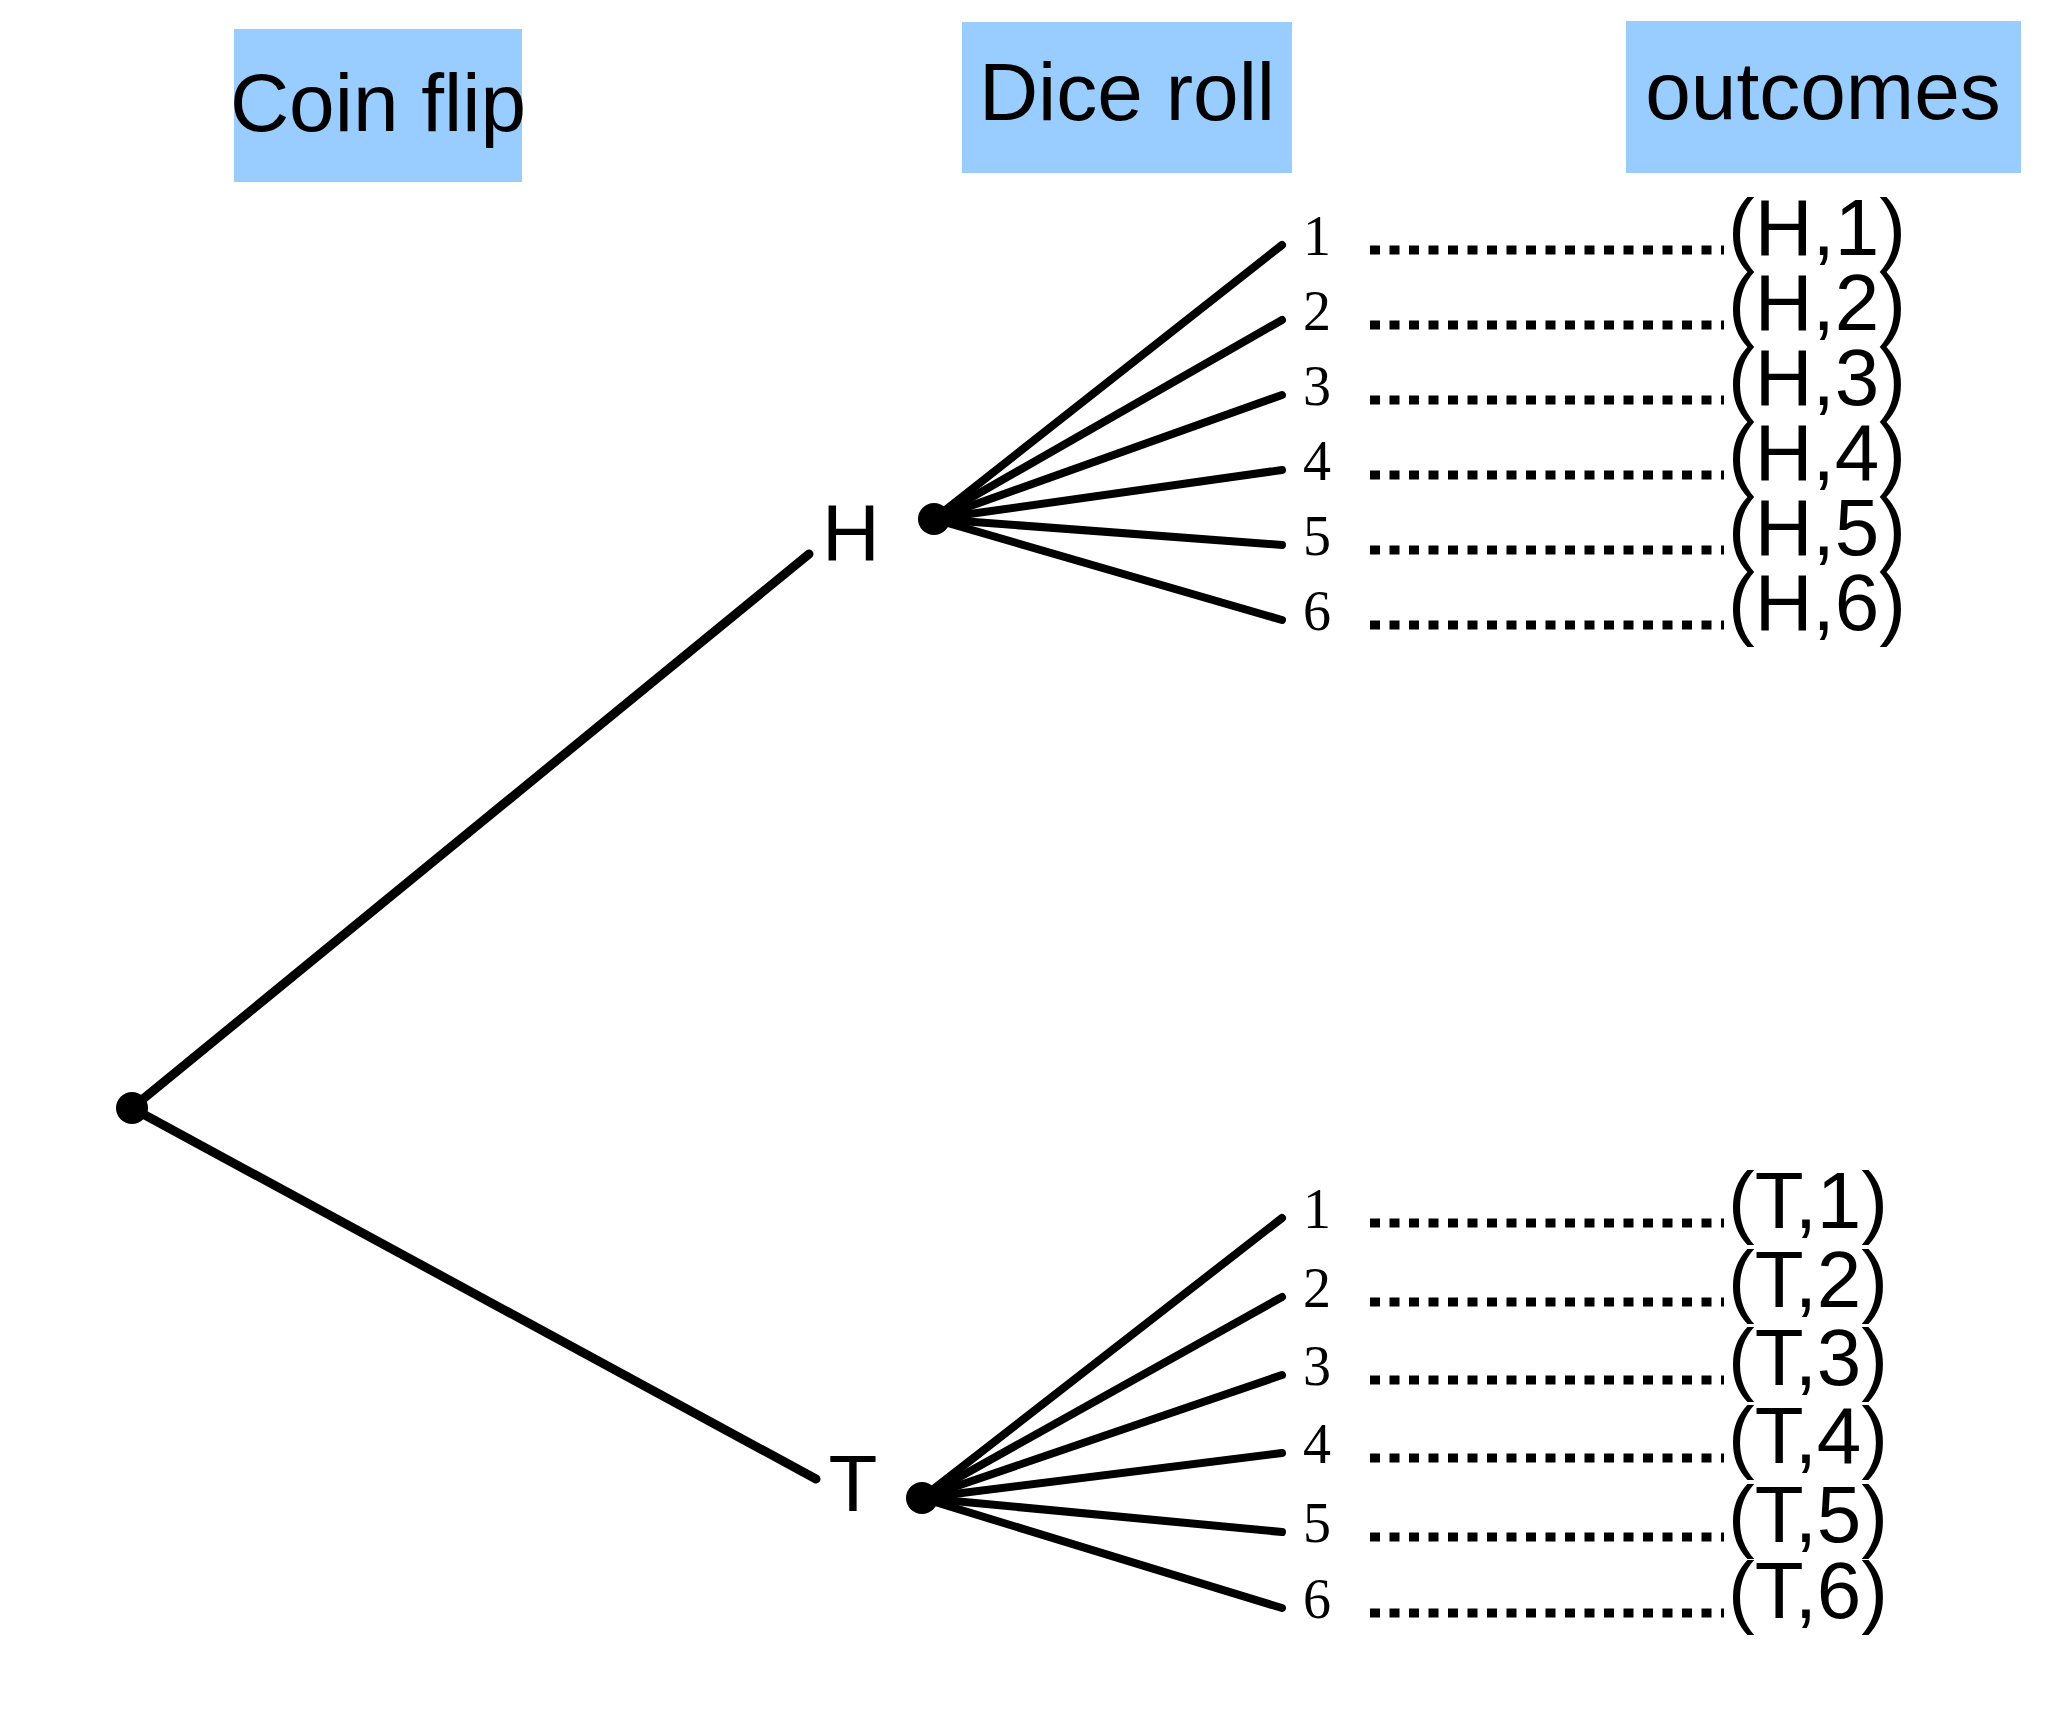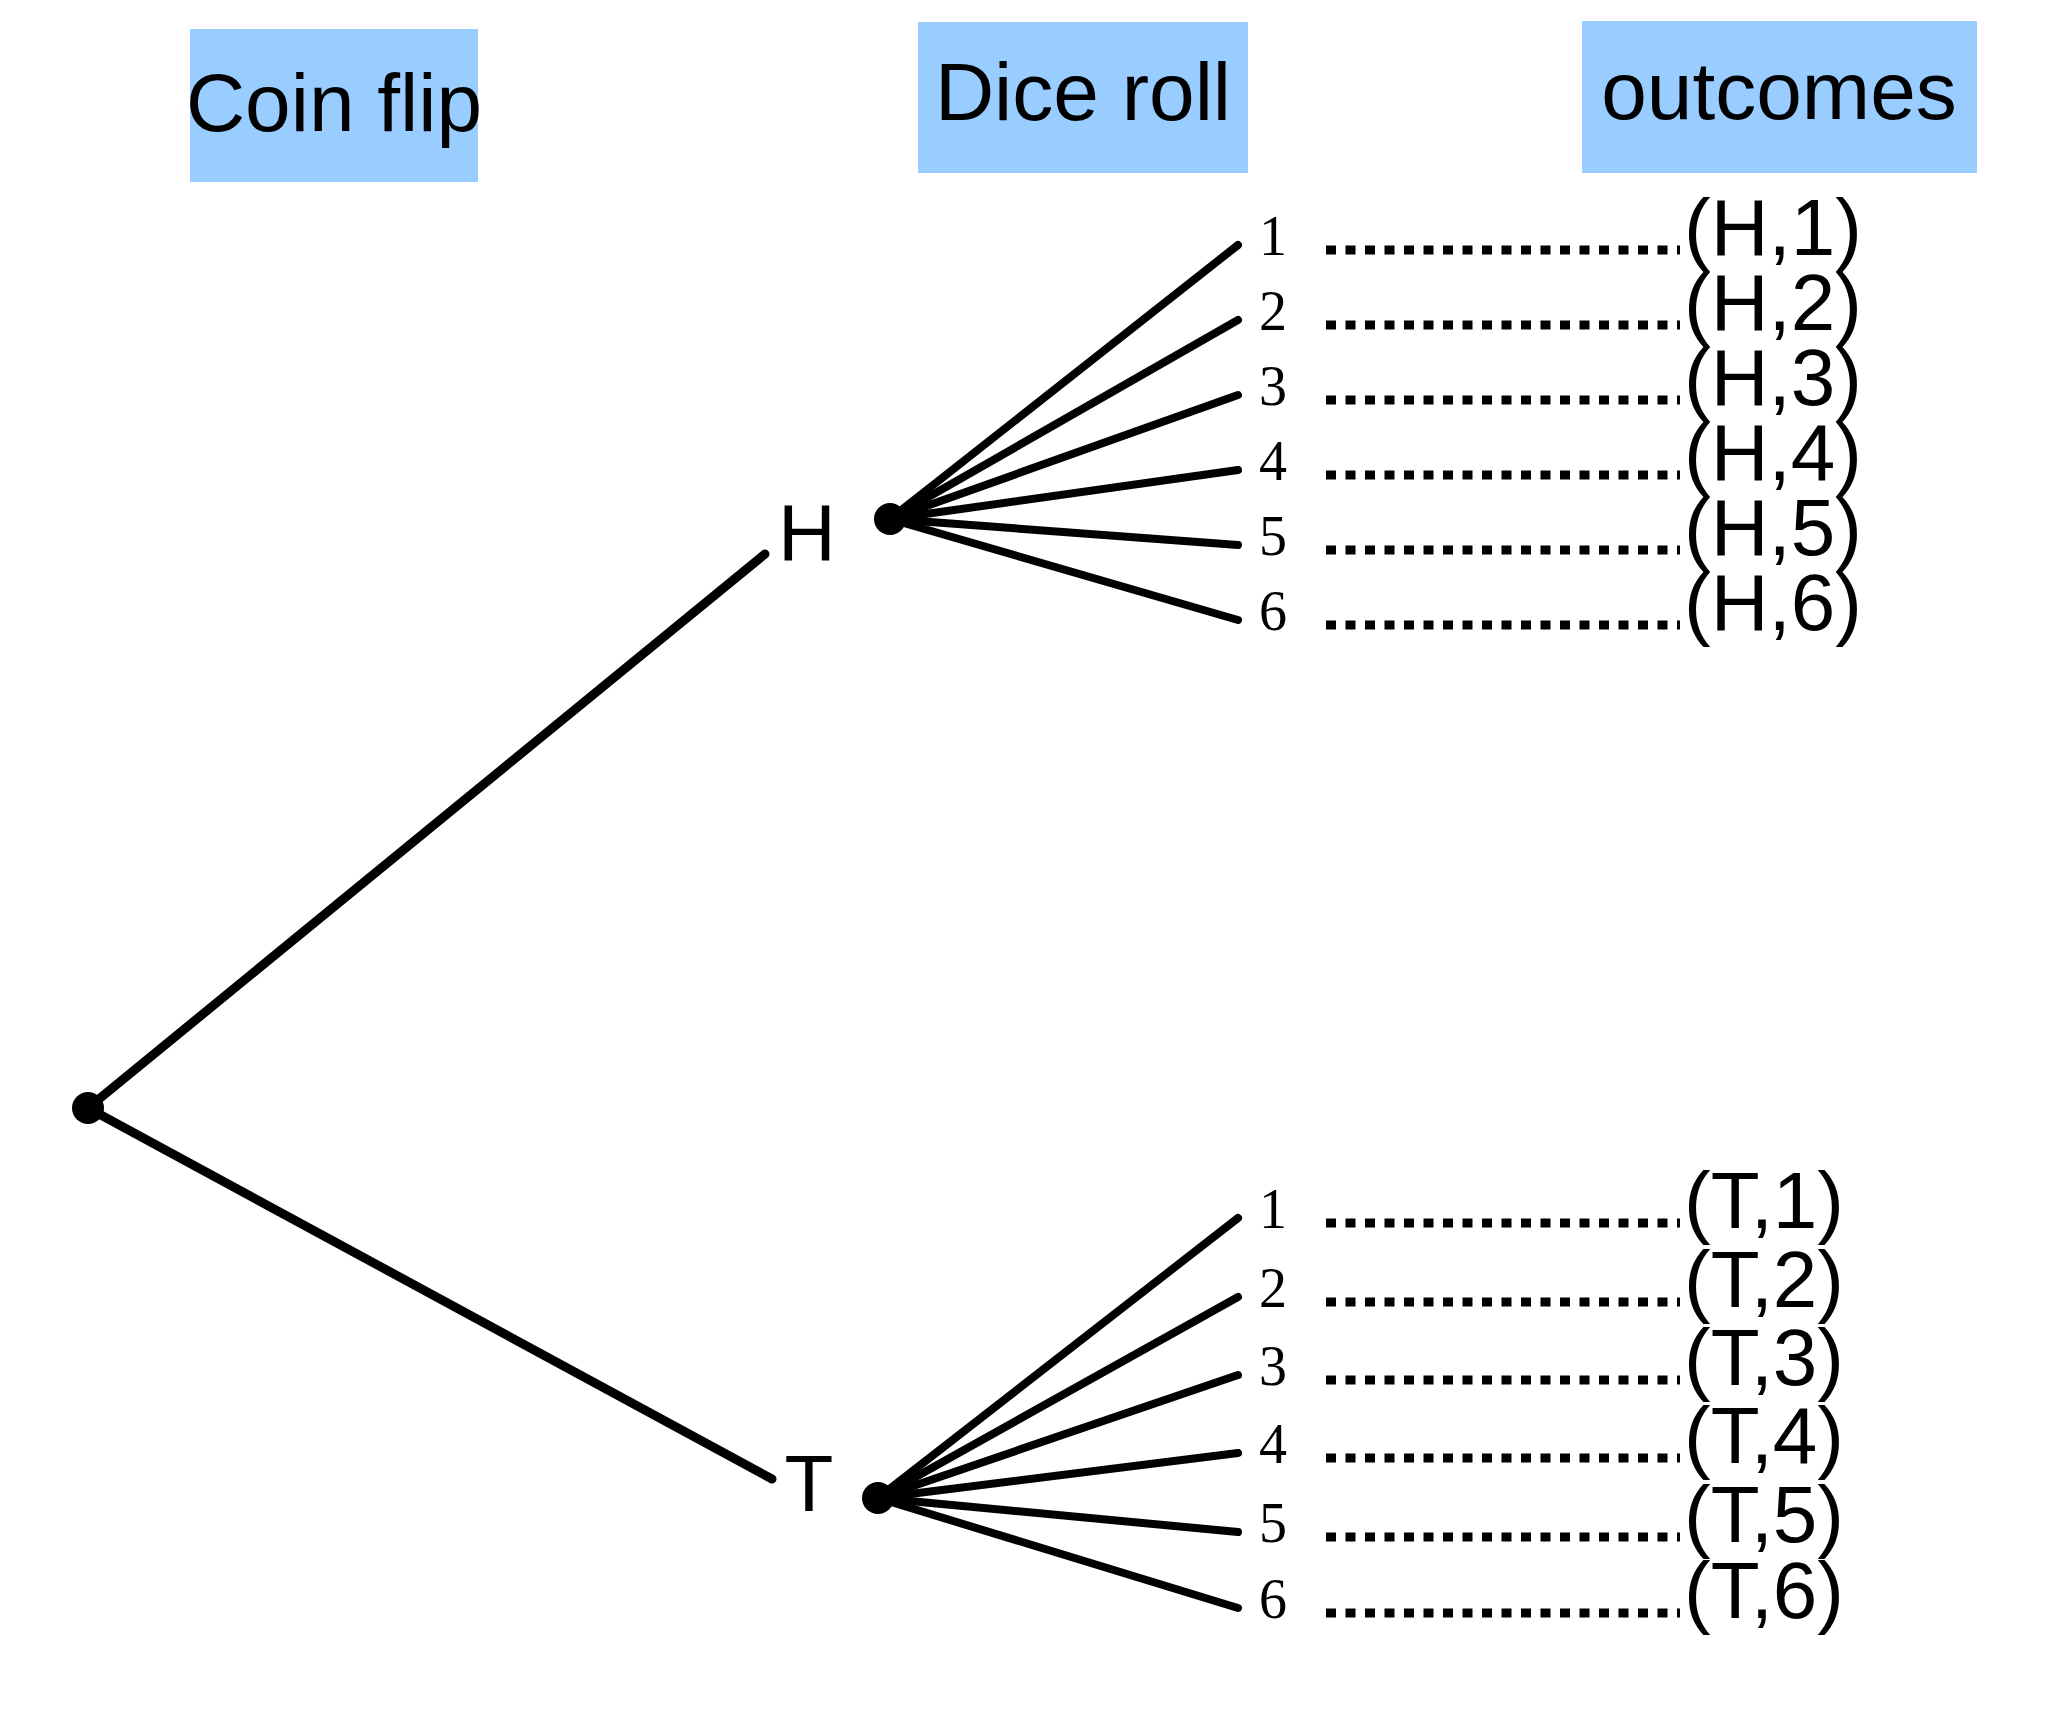--- a/index.html
+++ b/index.html
@@ -6,20 +6,21 @@
     margin: 0;
     padding: 0;
     background: #ffffff;
   }
   .canvas {
     position: relative;
     width: 1884px;
     height: 1735px;
     background: #ffffff;
     font-family: "Liberation Sans", sans-serif;
+    margin-left: 44px;
   }
   svg { display: block; }
   .hdr-text {
     font-family: "Liberation Sans", sans-serif;
     font-size: 82px;
     fill: #000000;
   }
   .node-letter {
     font-family: "Liberation Sans", sans-serif;
     font-size: 80px;

